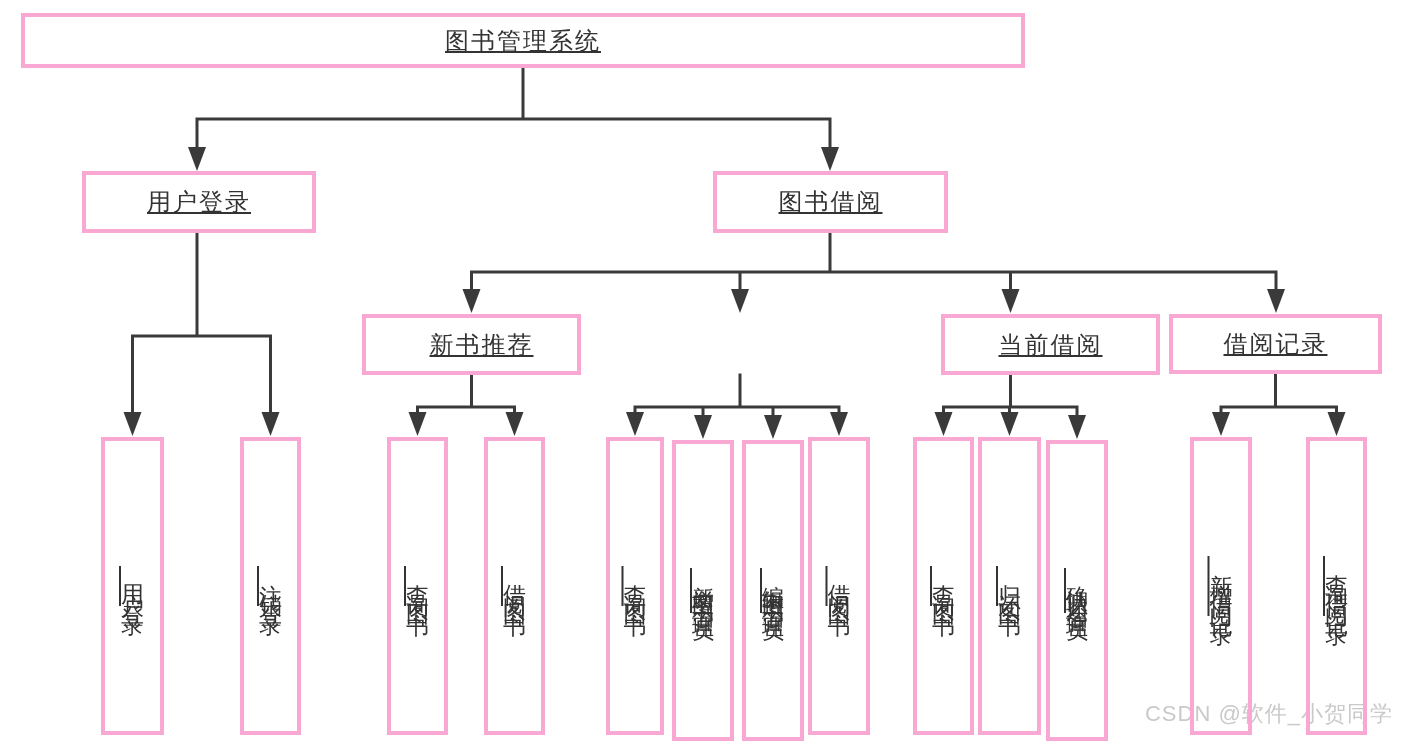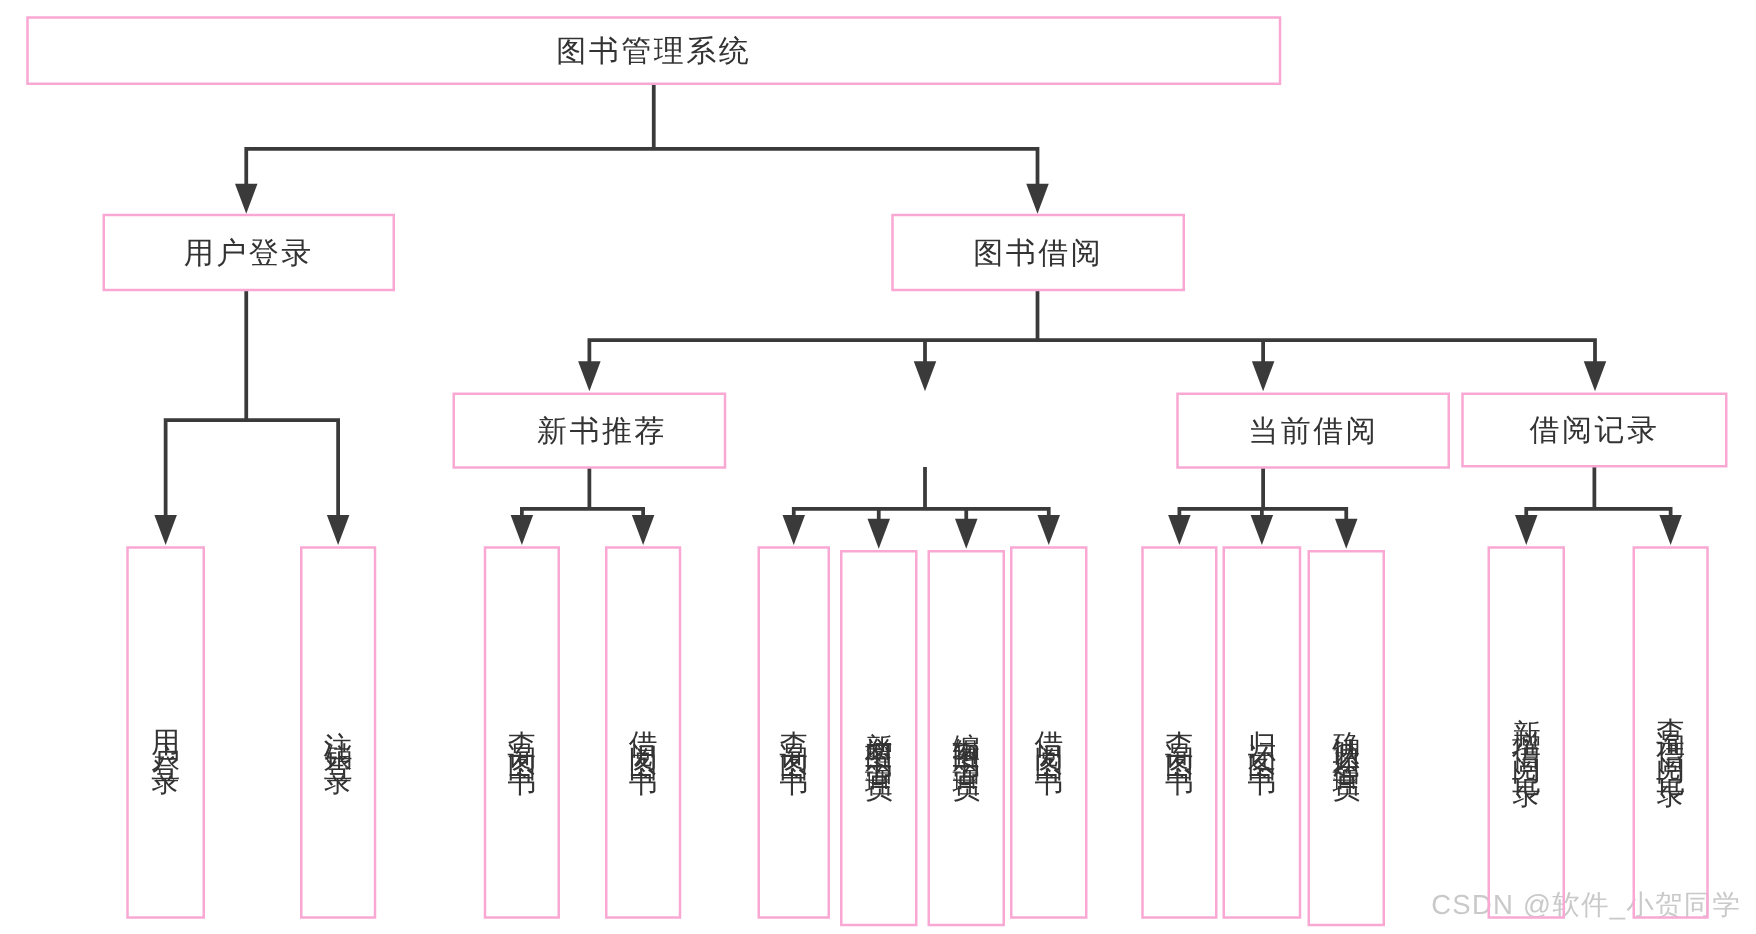--- a/index.html
+++ b/index.html
@@ -1,32 +1,33 @@
 <!DOCTYPE html>
 <html><head>
 <meta charset="utf-8">
 <style>
   html,body{margin:0;padding:0;background:#ffffff;}
   body{font-family:"Liberation Sans","DejaVu Sans",sans-serif;}
   .canvas{position:relative;width:1405px;height:747px;background:#ffffff;overflow:hidden;}
   .connectors{position:absolute;left:0;top:0;}
   .node{
-    position:absolute;box-sizing:border-box;border:2px solid #f9a8d4;
+    position:absolute;box-sizing:border-box;border:4px solid #f9a8d4;
     background:transparent;color:#333333;
     display:flex;align-items:center;justify-content:center;
     text-align:center;
+    text-decoration:underline;
   }
   .hnode{font-size:24px;letter-spacing:2px;white-space:nowrap;}
   .leaf{
     writing-mode:vertical-rl;text-orientation:mixed;
     font-size:23px;letter-spacing:10px;line-height:1;
   }
   .leaf.tight{font-size:22px;letter-spacing:5px;}
   .watermark{
-    position:absolute;right:12px;bottom:8px;
+    position:absolute;right:12px;bottom:18px;
     font-size:22px;letter-spacing:1px;color:#c9c9c9;white-space:nowrap;
   }
 </style>
 </head>
 <body>
 
 <div class="canvas">
 
   <div class="watermark">CSDN @软件_小贺同学</div>
 

